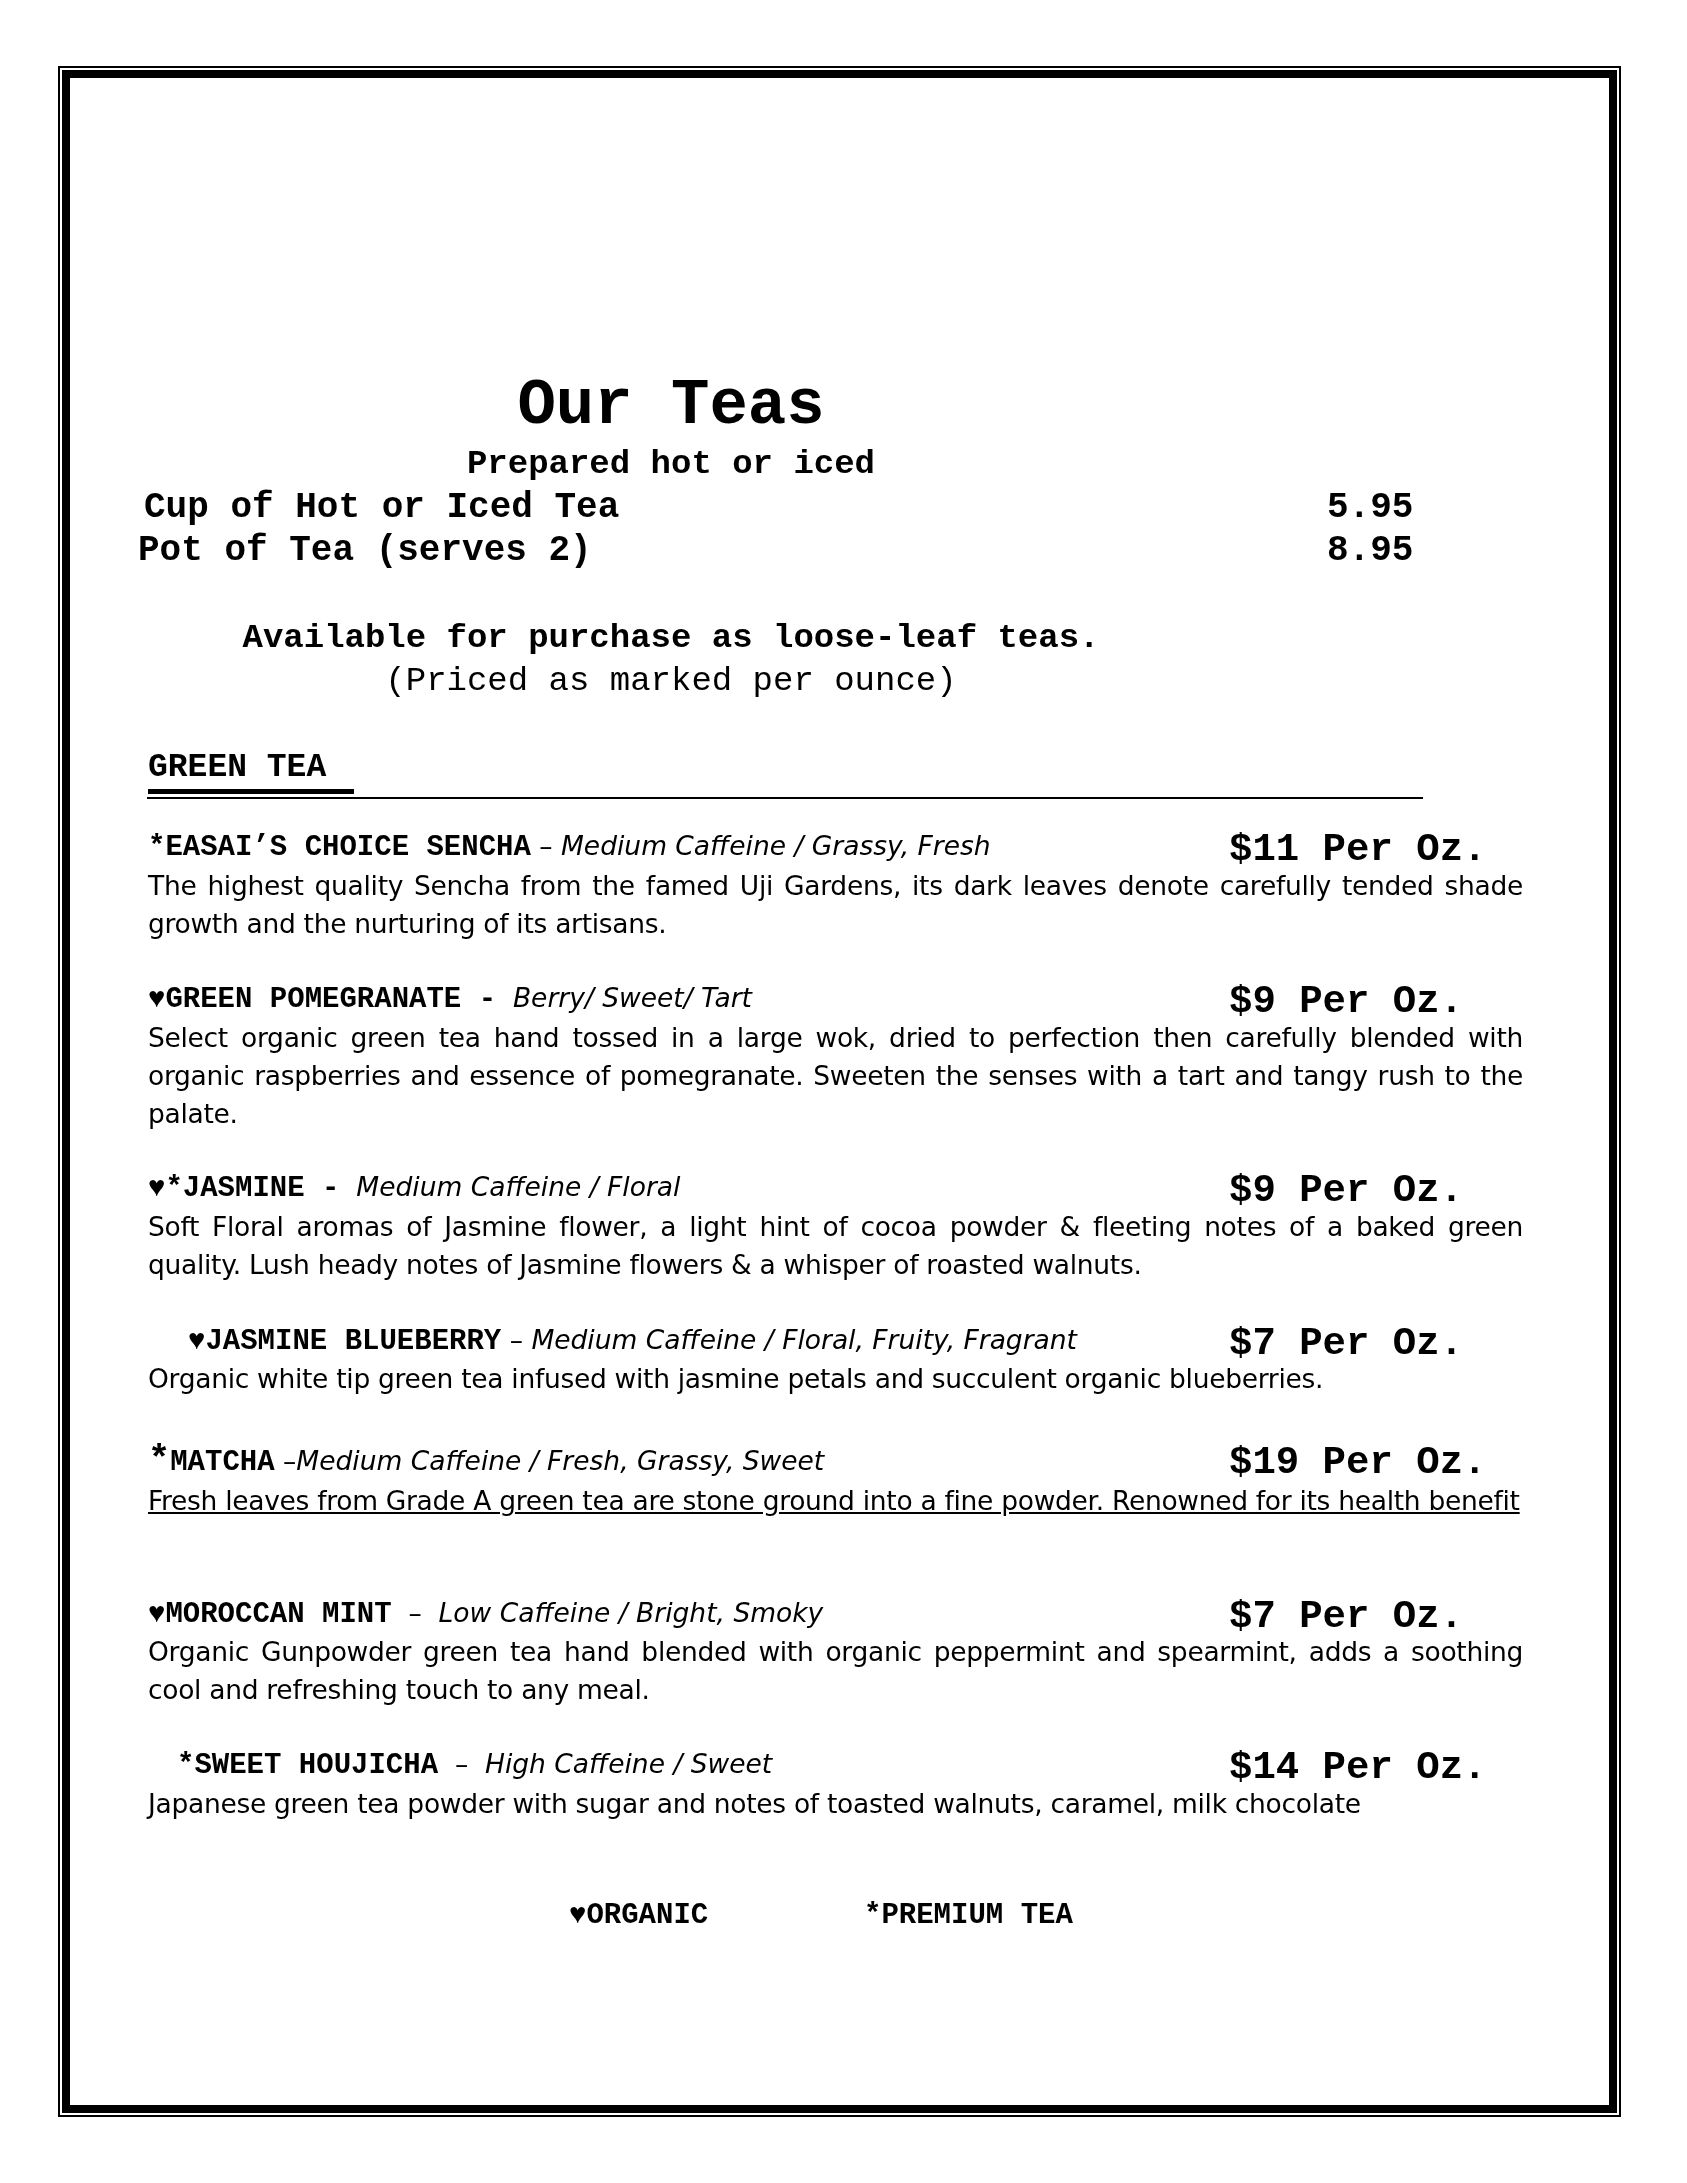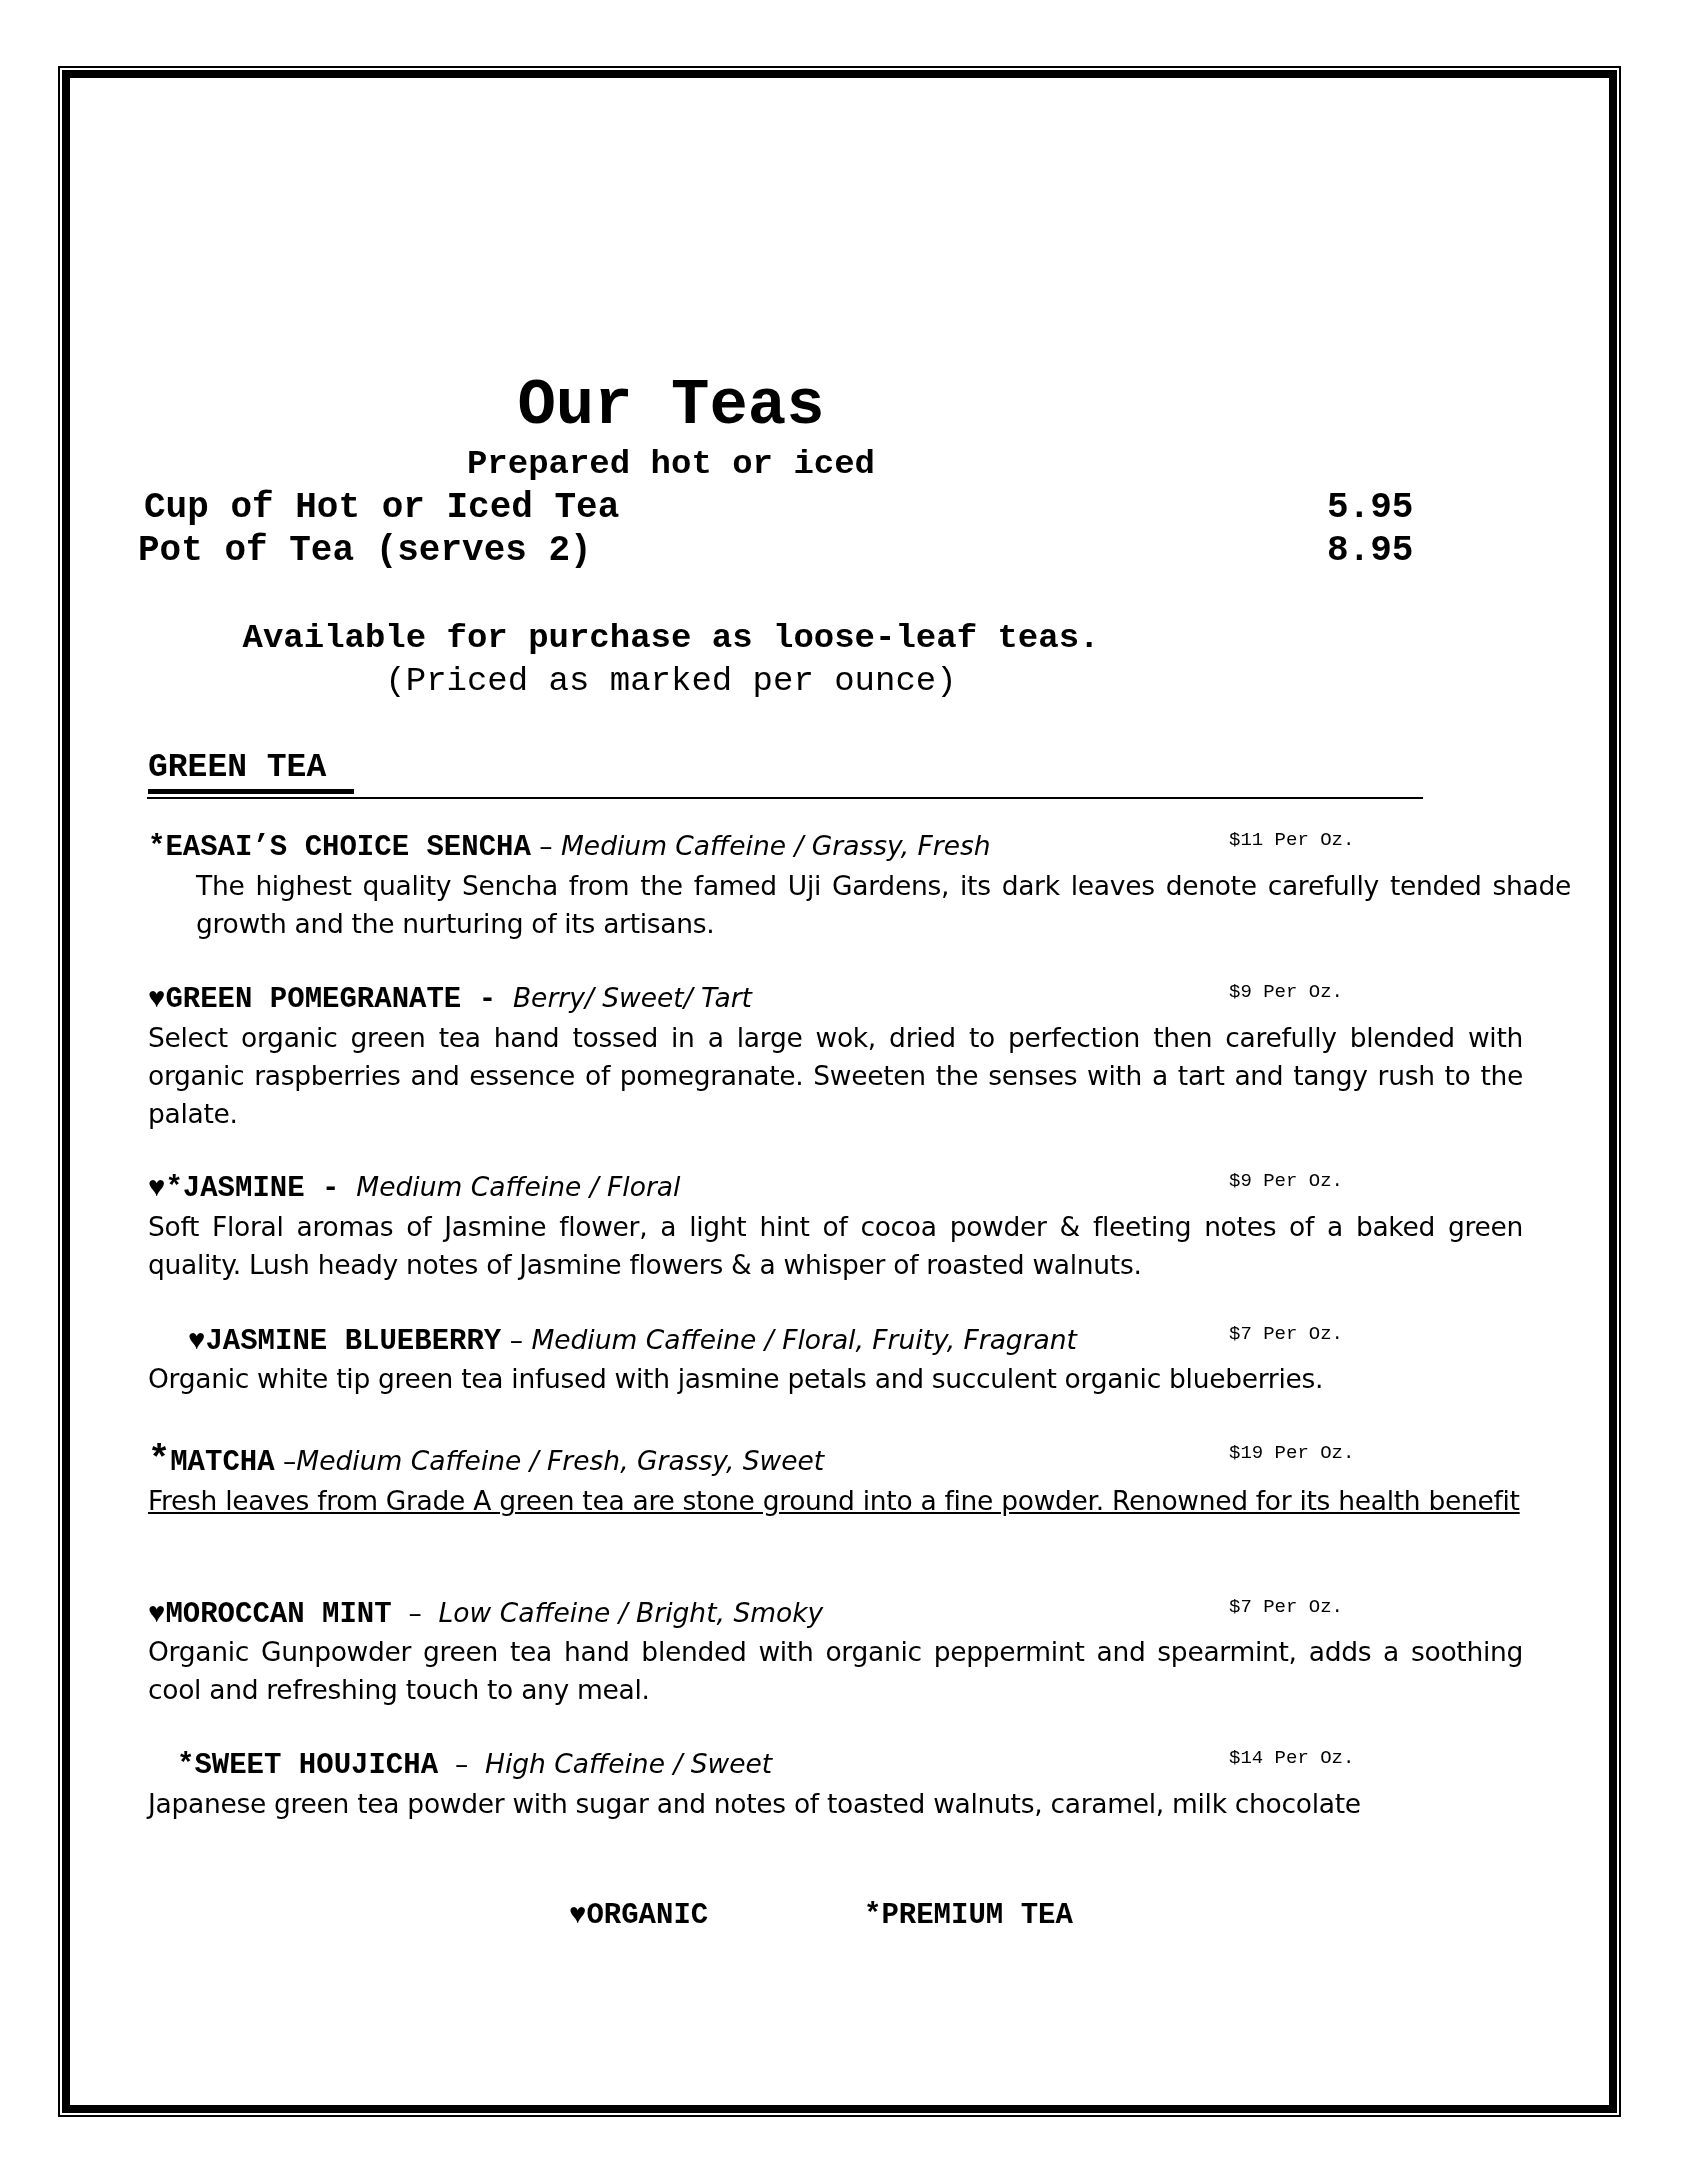--- a/index.html
+++ b/index.html
@@ -14,21 +14,21 @@
     .service { font-size: 36px; font-weight: bold; }
     .notice { font-size: 34px; font-weight: bold; }
     .notice-sub { font-size: 34px; font-weight: normal; }
     .section-title { font-size: 33px; font-weight: bold; }
     .section-underline { position: absolute; background: #000; }
     .section-rule { position: absolute; background: #000; height: 2px; }
     .tea-head { position: absolute; left: 148px; white-space: nowrap; line-height: 1; font-size: 29px; }
     .tea-name { font-family: "Liberation Mono", "DejaVu Sans Mono", monospace; font-weight: bold; font-size: 29px; }
     .tea-sep { font-family: "DejaVu Sans", sans-serif; font-size: 26.5px; }
     .tea-notes { font-family: "DejaVu Sans", "Liberation Sans", sans-serif; font-style: italic; font-size: 26.5px; font-weight: 300; }
-    .tea-price { position: absolute; left: 1229px; white-space: nowrap; line-height: 1; font-family: "Liberation Mono", "DejaVu Sans Mono", monospace; font-weight: normal; font-size: 19px; }
+    .tea-price { position: absolute; left: 1229px; white-space: nowrap; line-height: 1; font-family: "Liberation Mono", "DejaVu Sans Mono", monospace; font-weight: bold; font-size: 39px; }
     .tea-desc { position: absolute; left: 148px; width: 1375px; font-family: "DejaVu Sans", "Liberation Sans", sans-serif; font-size: 26.5px; line-height: 38px; text-align: justify; text-align-last: left; letter-spacing: -0.3px; }
     .legend { font-size: 29px; font-weight: bold; }
   </style>
 </head>
 <body>
 
 <div class="frame-outer"></div>
 <div class="frame-inner"></div>
 
 <div class="line center mono title" style="top:374px;">Our Teas</div>
@@ -43,21 +43,21 @@
 <div class="line center mono notice-sub" style="top:664px;">(Priced as marked per ounce)</div>
 
 <div class="line mono section-title" style="left:148px; top:751px;">GREEN TEA</div>
 <div class="section-underline" style="left:148px; top:789px; width:206px; height:4.6px;"></div>
 <div class="section-rule" style="left:147px; top:797px; width:1276px;"></div>
 
 <div class="tea-head" style="top:831px;">
   <span class="tea-name">*</span><span class="tea-name">EASAI’S CHOICE SENCHA</span><span class="tea-sep" style="white-space:pre;"> – </span><span class="tea-notes">Medium Caffeine / Grassy, Fresh</span>
 </div>
 <div class="tea-price" style="top:831px;">$11 Per Oz.</div>
-<div class="tea-desc" style="top:867px;margin-left:48px;">The highest quality Sencha from the famed Uji Gardens, its dark leaves denote carefully tended shade growth and the nurturing of its artisans.</div>
+<div class="tea-desc" style="top:867px;">The highest quality Sencha from the famed Uji Gardens, its dark leaves denote carefully tended shade growth and the nurturing of its artisans.</div>
 
 <div class="tea-head" style="top:983px;">
   <span class="tea-name">♥</span><span class="tea-name">GREEN POMEGRANATE -</span><span class="tea-sep" style="white-space:pre;">  </span><span class="tea-notes">Berry/ Sweet/ Tart</span>
 </div>
 <div class="tea-price" style="top:983px;">$9 Per Oz.</div>
 <div class="tea-desc" style="top:1019px;">Select organic green tea hand tossed in a large wok, dried to perfection then carefully blended with organic raspberries and essence of pomegranate. Sweeten the senses with a tart and tangy rush to the palate.</div>
 
 <div class="tea-head" style="top:1172px;">
   <span class="tea-name">♥*</span><span class="tea-name">JASMINE -</span><span class="tea-sep" style="white-space:pre;">  </span><span class="tea-notes">Medium Caffeine / Floral</span>
 </div>

